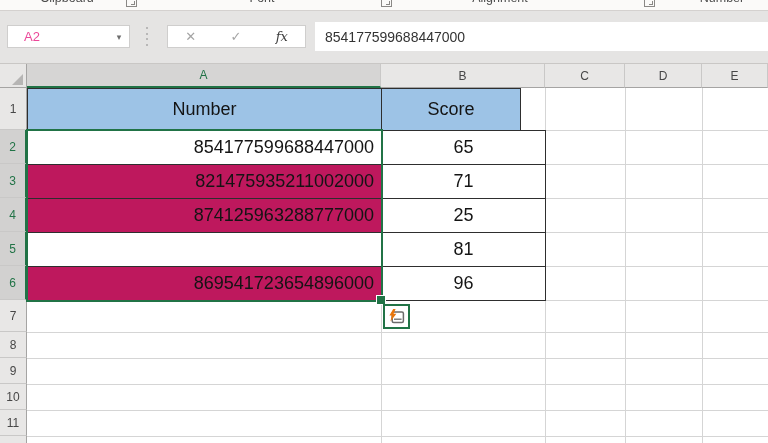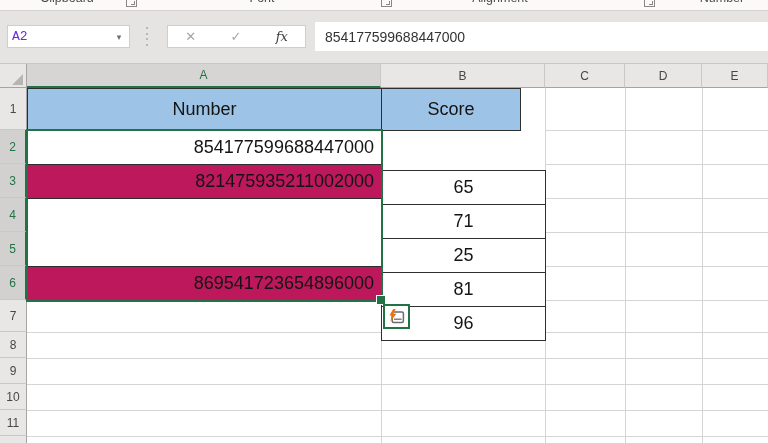--- a/index.html
+++ b/index.html
@@ -12,21 +12,21 @@
   .rlabel{position:absolute;top:-9px;transform:translateX(-50%);font-size:12.5px;color:#4d4d4d;white-space:nowrap;}
   .rlaunch{position:absolute;top:-4px;width:9px;height:9px;border:1px solid #8a8886;background:#fbfaf9;}
   .rlaunch::after{content:"";position:absolute;right:1px;bottom:1px;width:3px;height:3px;
                   border-right:1px solid #8a8886;border-bottom:1px solid #8a8886;}
   .rdivider{left:0;top:10px;width:768px;height:1px;background:#d4d1cf;}
 
   
   .fchrome{left:0;top:11px;width:768px;height:53px;background:#e5e4e3;border-bottom:1px solid #c9c7c5;box-sizing:border-box;}
   .namebox{left:7px;top:25px;width:123px;height:23px;background:#fff;border:1px solid #cfcecd;
            display:flex;align-items:center;box-sizing:border-box;}
-  .nb-text{padding-left:4px;font-size:13px;color:#6d28d9;flex:1;font-family:Liberation Mono, monospace;}
+  .nb-text{padding-left:16px;font-size:13px;color:#ec4899;flex:1;}
   .nb-arrow{width:20px;font-size:9px;color:#6d6d6d;text-align:center;}
   .dots{left:144px;top:27px;width:6px;height:19px;display:flex;flex-direction:column;
         justify-content:space-between;align-items:center;}
   .dots i{width:2px;height:2px;background:#a9a9a9;border-radius:50%;}
   .fbuttons{left:167px;top:25px;width:139px;height:23px;background:#fff;border:1px solid #cfcecd;
             display:flex;align-items:center;justify-content:space-around;box-sizing:border-box;}
   .btn-gray{color:#a4a4a4;font-size:13px;}
   .btn-fx{color:#3d3d3d;font-size:13px;font-style:italic;font-family:"DejaVu Serif",serif;}
   .finput{left:315px;top:22px;width:453px;height:29px;background:#fff;display:flex;align-items:center;
           font-size:14px;color:#333;padding-left:10px;box-sizing:border-box;}
@@ -42,21 +42,21 @@
   .rowhdr{left:0;width:27px;background:#e8e7e6;display:flex;align-items:center;justify-content:center;
           font-size:12px;color:#474747;border-right:1px solid #a5a4a3;border-bottom:1px solid #c9c8c7;box-sizing:border-box;}
   .rowhdr.sel{background:#d2d1d0;color:#217346;border-right:2px solid #217346;}
 
   
   .gl{background:#d5d5d5;}
   .cell{box-sizing:border-box;border:1px solid #2e2e2e;display:flex;align-items:center;
         font-size:18px;color:#141414;background:#fff;}
   .cell.bluehdr{background:#9dc3e6;justify-content:center;}
   .cell.numcell{justify-content:flex-end;padding-right:7px;}
-  .cell.scorecell{justify-content:center;margin-top:40px;}
+  .cell.scorecell{justify-content:center;}
   .cell.grayfill{background:#be185d;}
 
   .selbox{left:26px;top:129px;width:357px;height:173px;border:2px solid #217346;box-sizing:border-box;pointer-events:none;}
   .handle{position:absolute;right:-5px;bottom:-5px;width:8px;height:8px;background:#217346;border:1px solid #fff;}
 
   .qa{left:383px;top:304px;width:27px;height:25px;background:#fff;border:2px solid #217346;box-sizing:border-box;
       display:flex;align-items:center;justify-content:center;}
 </style>
 </head>
 <body>
@@ -129,20 +129,21 @@
   <div class="abs rowhdr" style="top:358px;height:26px">9</div>
   <div class="abs rowhdr" style="top:384px;height:26px">10</div>
   <div class="abs rowhdr" style="top:410px;height:26px">11</div>
   <div class="abs rowhdr" style="top:436px;height:26px">12</div>
 
   <div class="abs cell bluehdr" style="left:27px;top:88px;width:355px;height:43px">Number</div>
   <div class="abs cell bluehdr" style="left:381px;top:88px;width:140px;height:43px">Score</div>
 
   <div class="abs cell numcell" style="left:27px;top:130px;width:355px;height:35px">854177599688447000</div>
   <div class="abs cell numcell grayfill" style="left:27px;top:164px;width:355px;height:35px">821475935211002000</div>
+  <div class="abs cell numcell grayfill" style="left:27px;top:198px;width:355px;height:35px">874125963288777000</div>
   <div class="abs cell numcell grayfill" style="left:27px;top:266px;width:355px;height:35px">869541723654896000</div>
 
   <div class="abs cell scorecell" style="left:381px;top:130px;width:165px;height:35px">65</div>
   <div class="abs cell scorecell" style="left:381px;top:164px;width:165px;height:35px">71</div>
   <div class="abs cell scorecell" style="left:381px;top:198px;width:165px;height:35px">25</div>
   <div class="abs cell scorecell" style="left:381px;top:232px;width:165px;height:35px">81</div>
   <div class="abs cell scorecell" style="left:381px;top:266px;width:165px;height:35px">96</div>
 
   <div class="abs selbox">
     <span class="handle" style="pointer-events:auto"></span>

